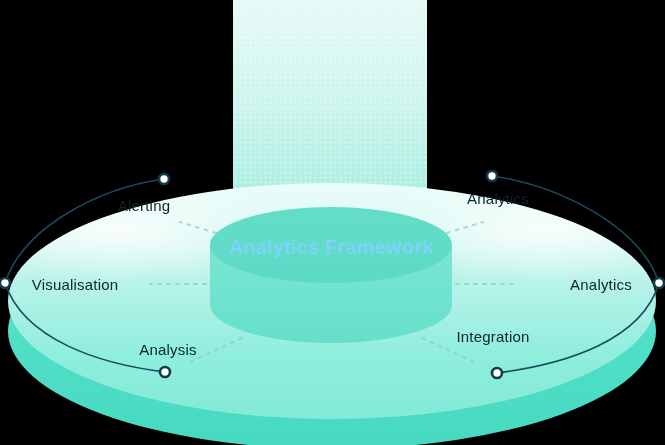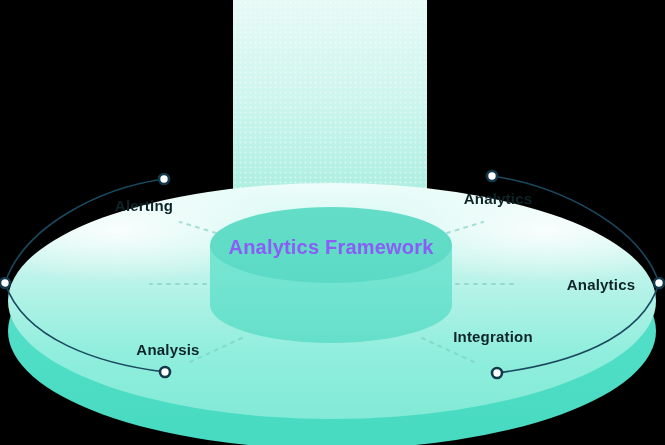--- a/index.html
+++ b/index.html
@@ -37,26 +37,26 @@
     background:linear-gradient(180deg,#79e6d3 0%,#6ee3cf 60%,#65dfca 100%);
   }
   .cyl-top{
     position:absolute;left:210px;top:207px;width:242px;height:76px;
     border-radius:50%;
     background:linear-gradient(180deg,#64ddc8 0%,#5cdac5 100%);
   }
   .overlay{position:absolute;left:0;top:0;width:665px;height:445px;}
   .lbl{
     position:absolute;transform:translate(-50%,-50%);
-    color:#0d2429;font-size:15px;font-weight:700;letter-spacing:0.2px;
+    color:#0d2429;font-size:15px;font-weight:400;letter-spacing:0.2px;
     white-space:nowrap;
   }
   .title{
     position:absolute;transform:translate(-50%,-50%);
-    color:#8b5cf6;font-size:20px;font-weight:700;letter-spacing:0.2px;
+    color:#7dd3fc;font-size:20px;font-weight:700;letter-spacing:0.2px;
     white-space:nowrap;
   }
 </style>
 </head>
 <body>
 
 <div class="stage">
 
   <div class="beam"></div>
 
@@ -89,17 +89,18 @@
       <circle cx="659" cy="283" r="5"></circle>
       <circle cx="165" cy="372" r="5"></circle>
       <circle cx="497" cy="373" r="5"></circle>
     </g>
   </svg>
 
   <div class="title" style="left:331px;top:247px">Analytics Framework</div>
 
   <div class="lbl" style="left:144px;top:205px">Alerting</div>
   <div class="lbl" style="left:498px;top:198px">Analytics</div>
+  <div class="lbl" style="left:75px;top:284px">Visualisation</div>
   <div class="lbl" style="left:601px;top:284px">Analytics</div>
   <div class="lbl" style="left:168px;top:349px">Analysis</div>
   <div class="lbl" style="left:493px;top:336px">Integration</div>
 
 </div>
 
 </body></html>

